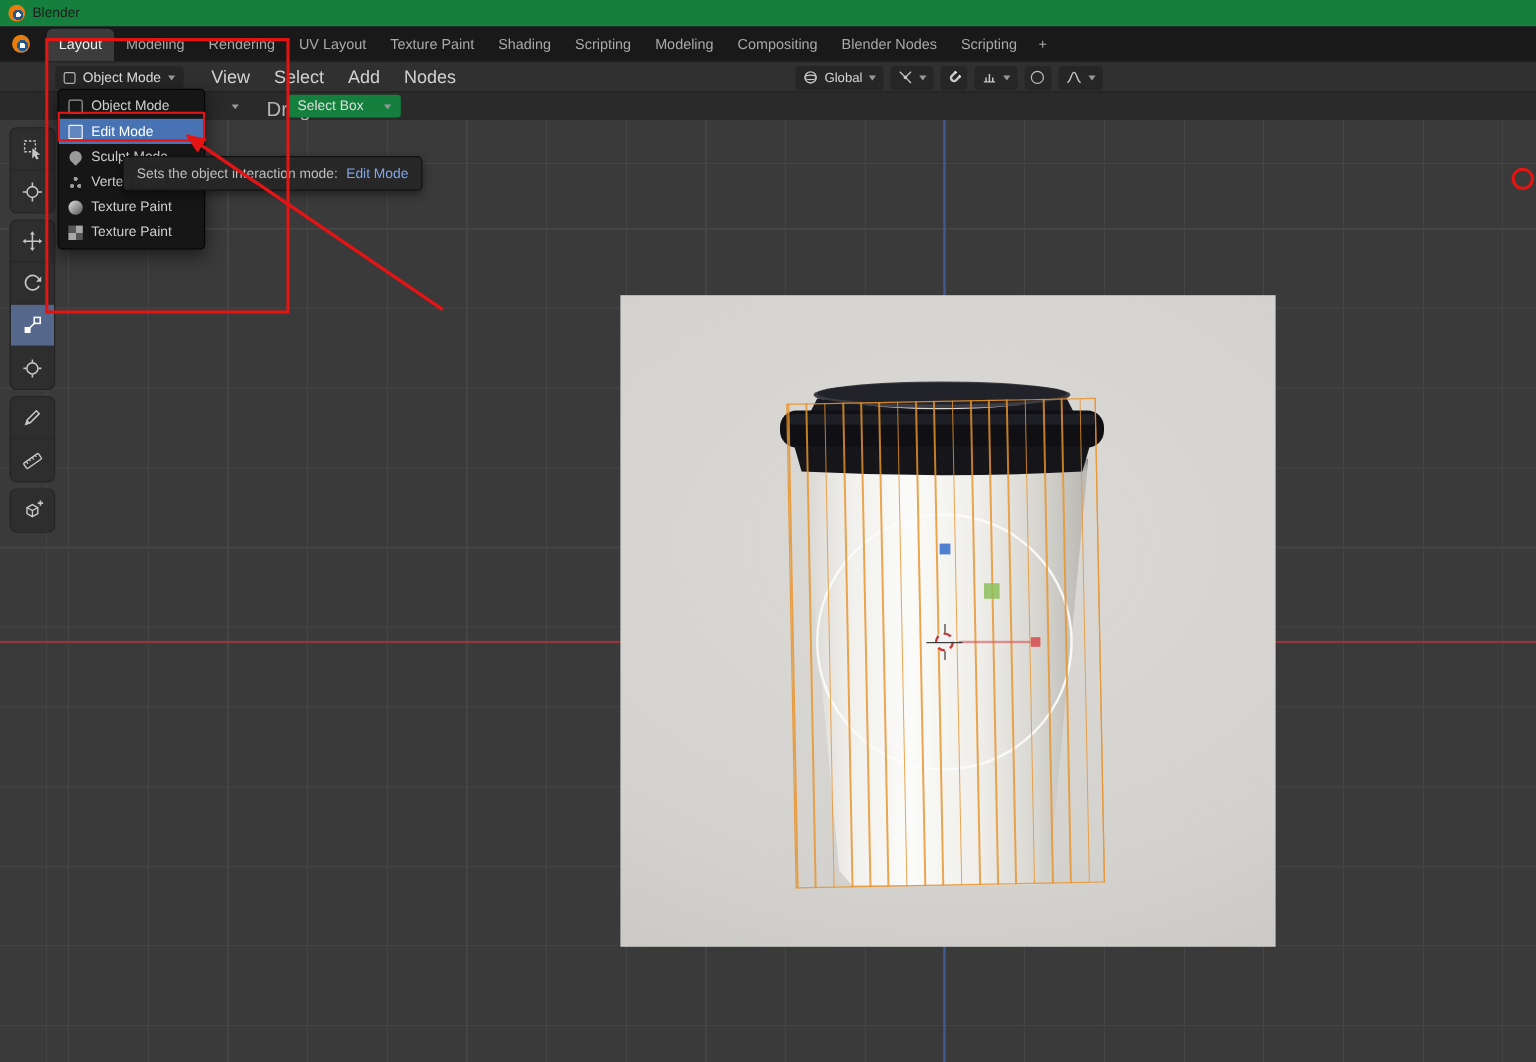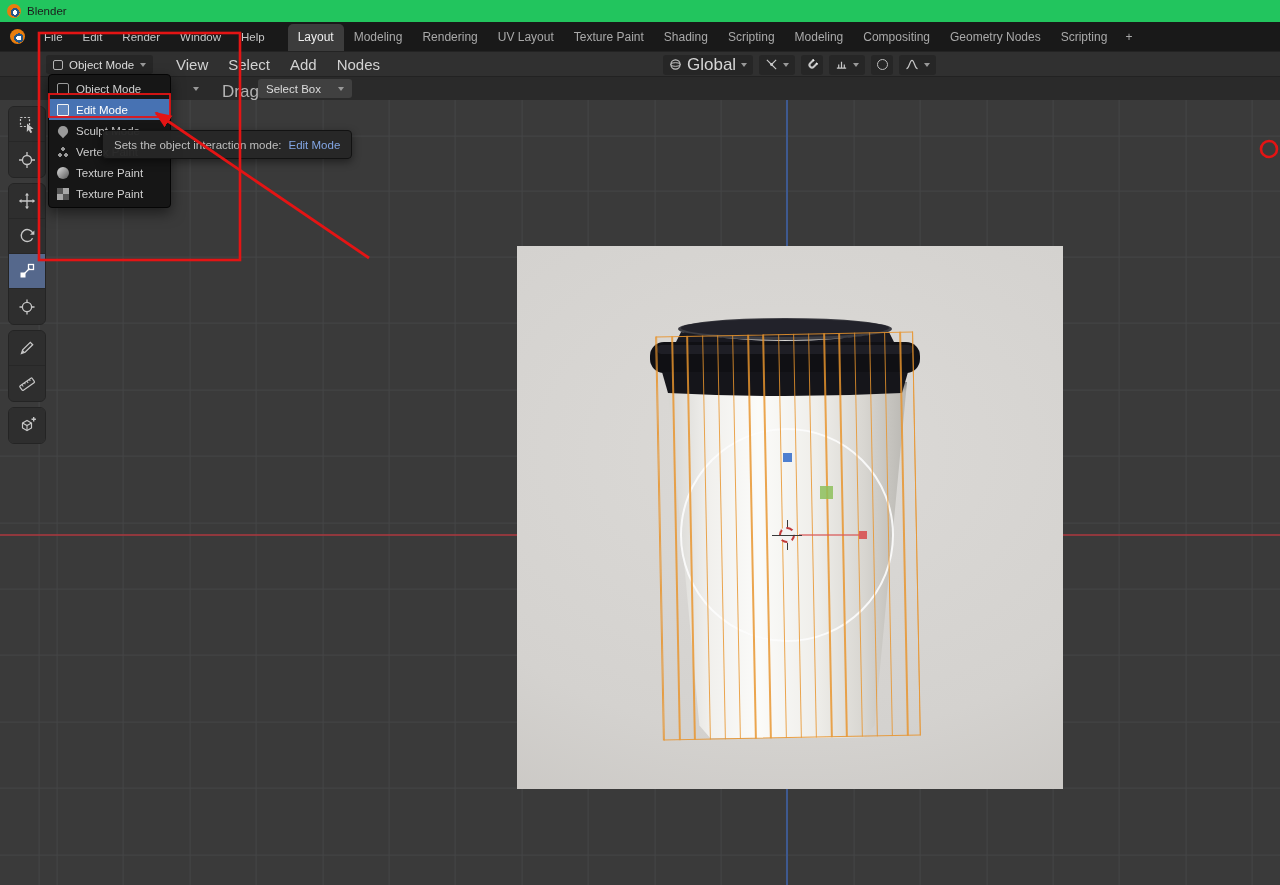--- a/index.html
+++ b/index.html
@@ -1,20 +1,20 @@
 <!DOCTYPE html>
 <html><head>
 <meta charset="utf-8">
 <style>
   * { margin:0; padding:0; box-sizing:border-box; }
   html,body { width:1280px; height:885px; overflow:hidden; }
   body { position:relative; background:#3a3a3a; font-family:"Liberation Sans", sans-serif; font-size:12px; color:#c9c9c9; }
 
   
-  .titlebar { position:absolute; top:0; left:0; width:1280px; height:22px; background:#22c55e; color:#1c1c1c;
+  .titlebar { position:absolute; top:0; left:0; width:1280px; height:22px; background:#15803d; color:#1c1c1c;
               display:flex; align-items:center; gap:6px; padding:0 7px; font-size:11.5px; }
   .blogo { width:14px; height:14px; border-radius:50%; flex:0 0 14px;
            background:radial-gradient(circle at 58% 60%, #ffffff 0 2.2px, #265787 2.2px 4.4px, #e87d0d 4.4px 100%); }
 
   
   .topbar { position:absolute; top:22px; left:0; width:1280px; height:29px; background:#191919;
             display:flex; align-items:stretch; }
   .topbar .blogo2 { width:15px; height:15px; border-radius:50%; align-self:center; margin-left:10px;
            background:radial-gradient(circle at 58% 60%, #ffffff 0 2.4px, #265787 2.4px 4.6px, #e87d0d 4.6px 100%); }
   .mainmenus { display:flex; align-items:center; gap:2px; margin-left:10px; }
@@ -29,33 +29,33 @@
              border-top:1px solid #232323; display:flex; align-items:center; }
   .mode-widget { position:absolute; left:46px; top:3px; height:19px; display:flex; align-items:center; gap:6px;
                  background:#262626; border-radius:3px; padding:0 7px; color:#dddddd; font-size:11.5px; }
   .sq-icon { width:10px; height:10px; border:1.2px solid #b5b5b5; border-radius:2px; }
   .chev { width:0; height:0; border-left:3.5px solid transparent; border-right:3.5px solid transparent;
           border-top:4.5px solid #999999; display:inline-block; }
   .vmenus { position:absolute; left:168px; top:0; height:25px; display:flex; align-items:center; gap:4px; }
   .vmenus span { padding:3px 8px; font-size:15px; color:#d2d2d2; }
   .hr-cluster { position:absolute; left:663px; top:2px; height:21px; display:flex; align-items:center; gap:6px; }
   .pill { display:flex; align-items:center; gap:5px; background:#262626; border-radius:3px; height:20px;
-          padding:0 6px; color:#d5d5d5; font-size:17px; }
+          padding:0 6px; color:#d5d5d5; font-size:11px; }
   .iconbtn { display:flex; align-items:center; justify-content:center; width:22px; height:20px;
              background:#262626; border-radius:3px; }
   .micon svg { display:block; }
   .prop-circle { width:11px; height:11px; border:1.5px solid #bdbdbd; border-radius:50%; }
 
   
   .toolrow { position:absolute; top:76px; left:0; width:1280px; height:24px; background:#2a2a2a;
              border-top:1px solid #222222; }
   .toolrow .hidden-chev { position:absolute; left:193px; top:10px; }
   .drag-label { position:absolute; left:222px; top:5px; font-size:17px; color:#b3b3b3; }
-  .selectbox-widget { position:absolute; left:258px; top:2px; height:19px; display:flex; align-items:center;
-             gap:17px; background:#404040; border-radius:3px; padding:0 8px; color:#dddddd; font-size:11.5px; }
+  .selectbox-widget { position:absolute; left:240px; top:2px; height:19px; display:flex; align-items:center;
+             gap:17px; background:#15803d; border-radius:3px; padding:0 8px; color:#dddddd; font-size:11.5px; }
 
   
   .viewport { position:absolute; top:100px; left:0; width:1280px; height:785px; background-color:#3a3a3a;
     background-image:
       repeating-linear-gradient(90deg, #444546 0 1px, transparent 1px 66.4px),
       repeating-linear-gradient(0deg, #444546 0 1px, transparent 1px 66.4px);
     background-position: 56.6px 0, 0 36.6px; }
   .axis-x { position:absolute; left:0; top:434px; width:1280px; height:2px; background:rgba(154,57,62,0.9); }
   .axis-y { position:absolute; left:786px; top:0; width:2px; height:785px; background:rgba(62,92,152,0.9); }
 
@@ -123,38 +123,31 @@
 </head>
 <body>
 
 <div class="titlebar">
   <span class="blogo"></span>
   <span>Blender</span>
 </div>
 
 <div class="topbar">
   <span class="blogo2"></span>
-  <nav class="mainmenus">
-    <span>File</span>
-    <span>Edit</span>
-    <span>Render</span>
-    <span>Window</span>
-    <span>Help</span>
-  </nav>
   <div class="wstabs">
     <span class="tab active">Layout</span>
     <span class="tab">Modeling</span>
     <span class="tab">Rendering</span>
     <span class="tab">UV Layout</span>
     <span class="tab">Texture Paint</span>
     <span class="tab">Shading</span>
     <span class="tab">Scripting</span>
     <span class="tab">Modeling</span>
     <span class="tab">Compositing</span>
-    <span class="tab">Geometry Nodes</span>
+    <span class="tab">Blender Nodes</span>
     <span class="tab">Scripting</span>
     <span class="addtab">+</span>
   </div>
 </div>
 
 <div class="vheader">
   <div class="mode-widget">
     <span class="sq-icon"></span>
     <span>Object Mode</span>
     <span class="chev"></span>

